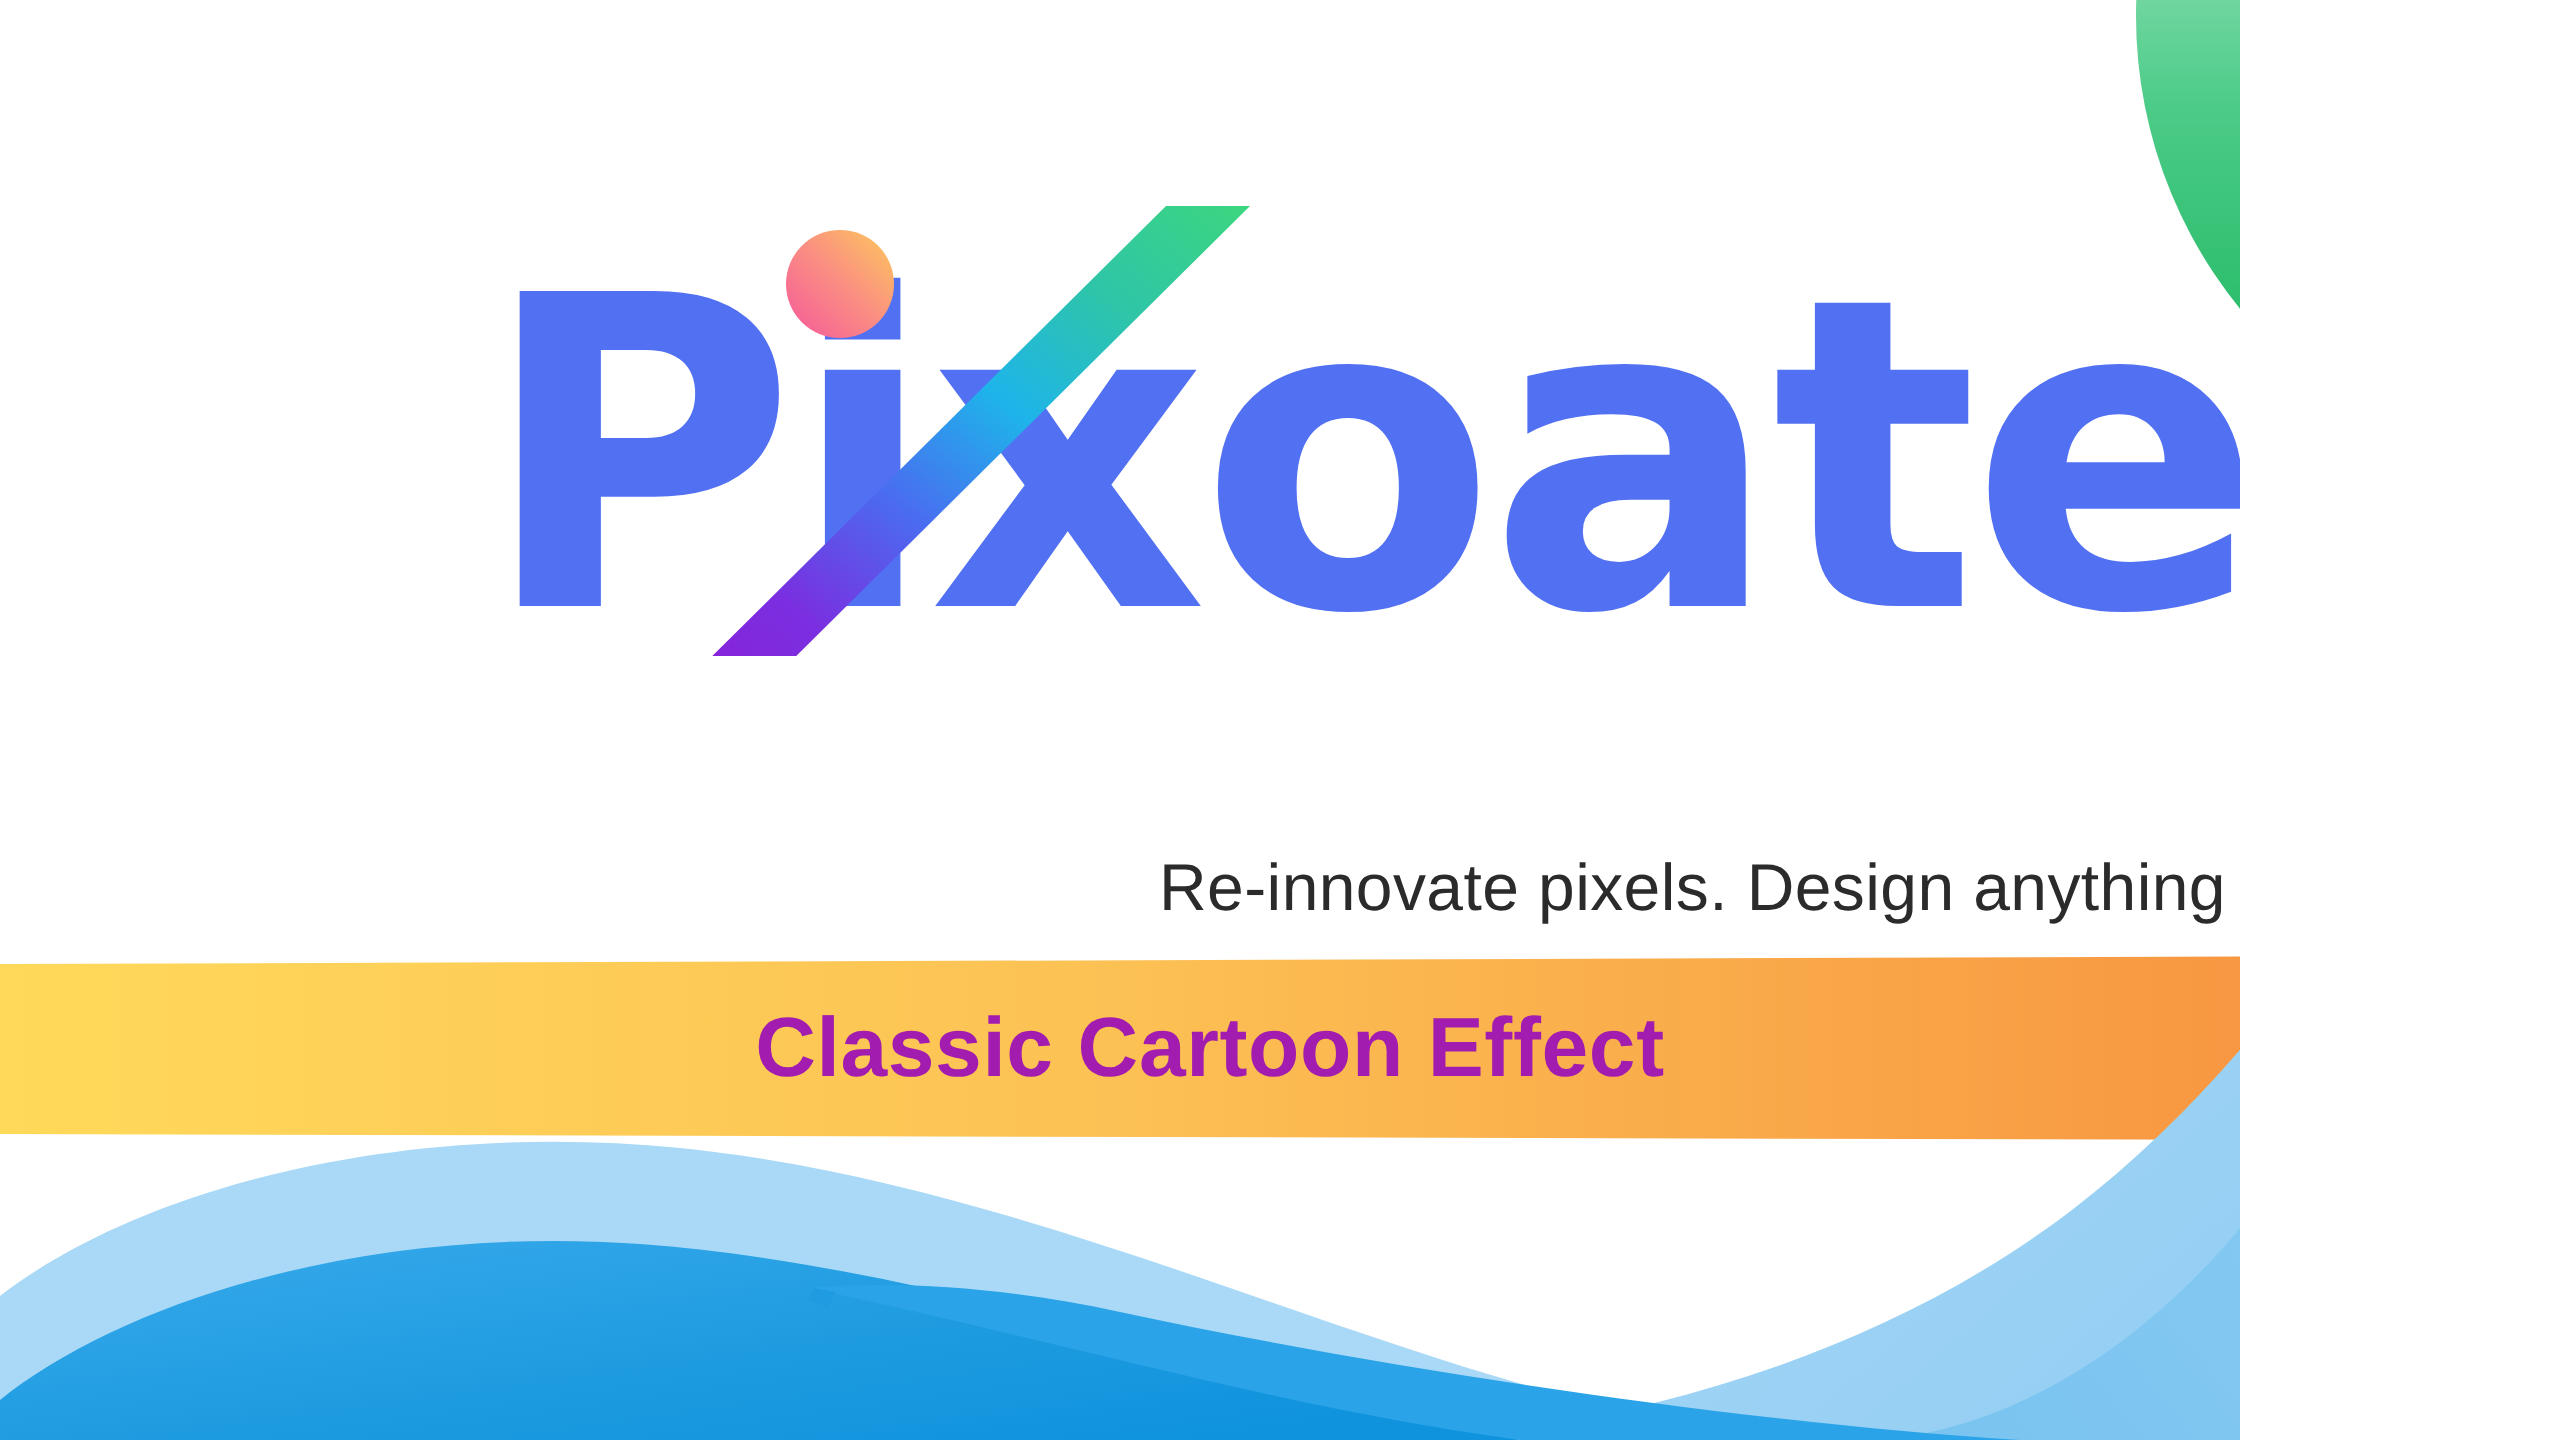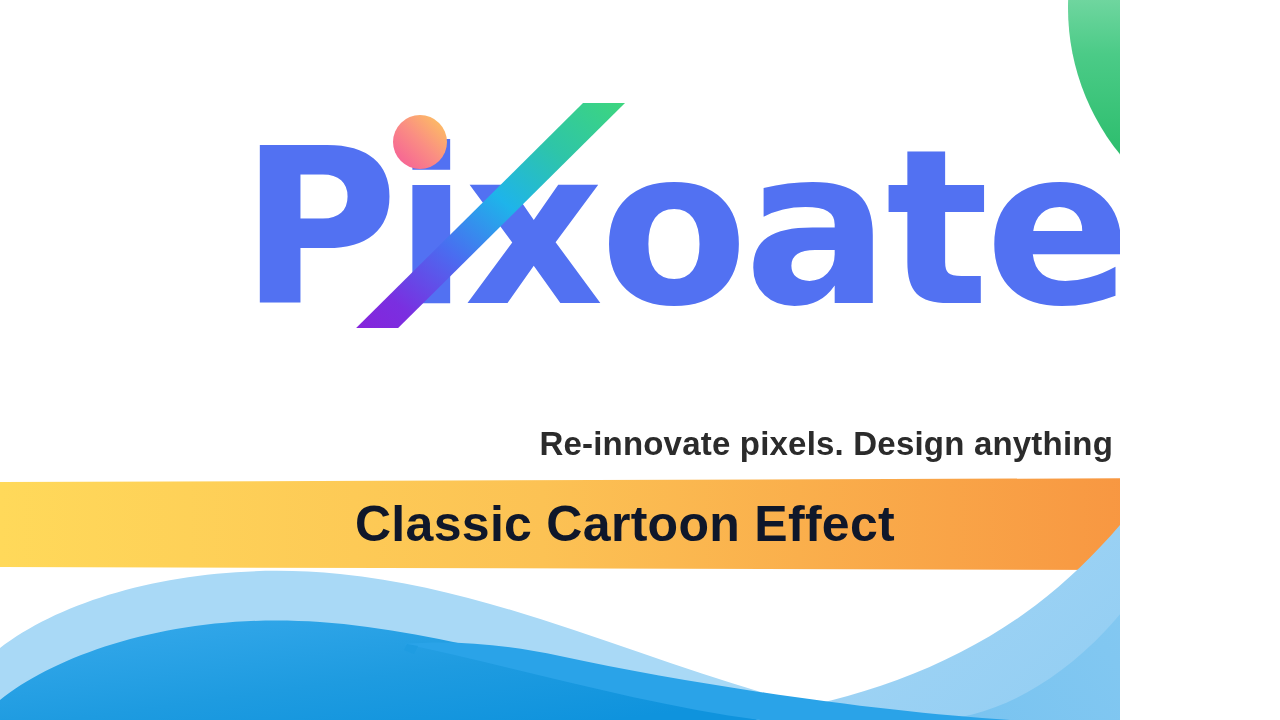--- a/index.html
+++ b/index.html
@@ -44,21 +44,21 @@
     font-size: 216px;
     letter-spacing: -4px;
   }
   #tagline {
     position: absolute;
     left: 0;
     top: 337px;
     width: 1113px;
     text-align: right;
     font-family: "Liberation Sans", sans-serif;
-    font-weight: 700;
+    font-weight: 400;
     font-size: 33px;
     color: #2b2b2b;
     letter-spacing: 0.2px;
     white-space: nowrap;
   }
   
   #banner-wrap {
     position: absolute;
     left: 0;
     top: 478px;
@@ -74,25 +74,24 @@
     position: absolute;
     left: 0;
     top: 0;
     width: 1210px;
     height: 92px;
     display: flex;
     align-items: center;
     justify-content: center;
     font-family: "Liberation Sans", sans-serif;
     font-weight: bold;
-    font-size: 50px;
-    color: #0f172a;
+    font-size: 42px;
+    color: #a21caf;
     letter-spacing: 0.3px;
     white-space: nowrap;
-    margin-left: 20px;
   }
 </style>
 </head>
 <body>
 
 <div id="slide">
 
   <svg class="decor-layer" viewBox="0 0 1280 720" width="1280" height="720" xmlns="http://www.w3.org/2000/svg">
     <defs>
       <linearGradient id="greenFade1" x1="0" y1="0" x2="0" y2="1">

